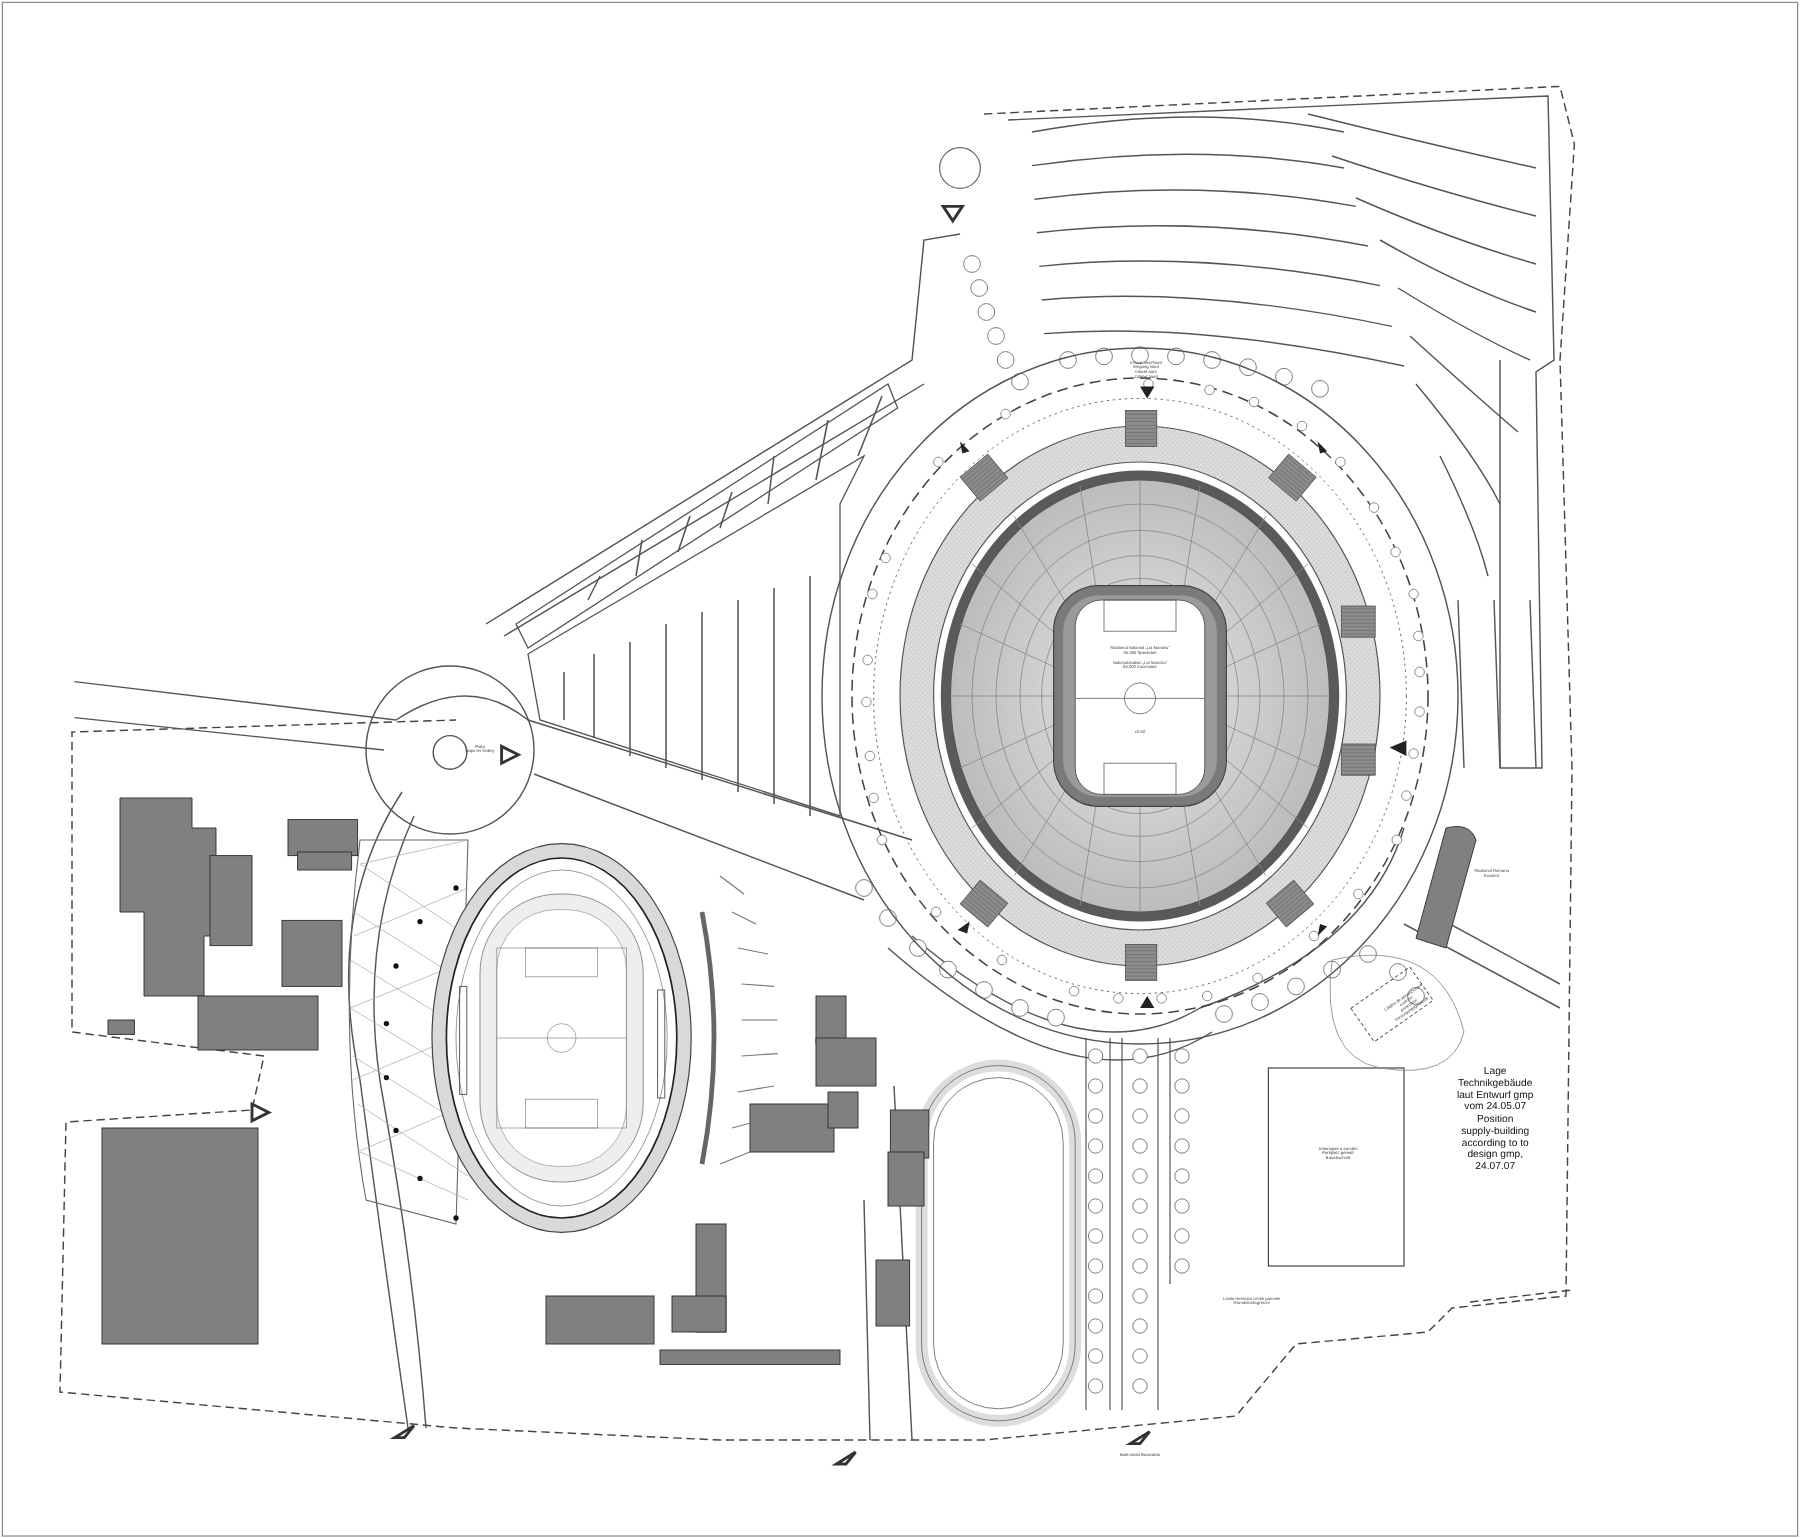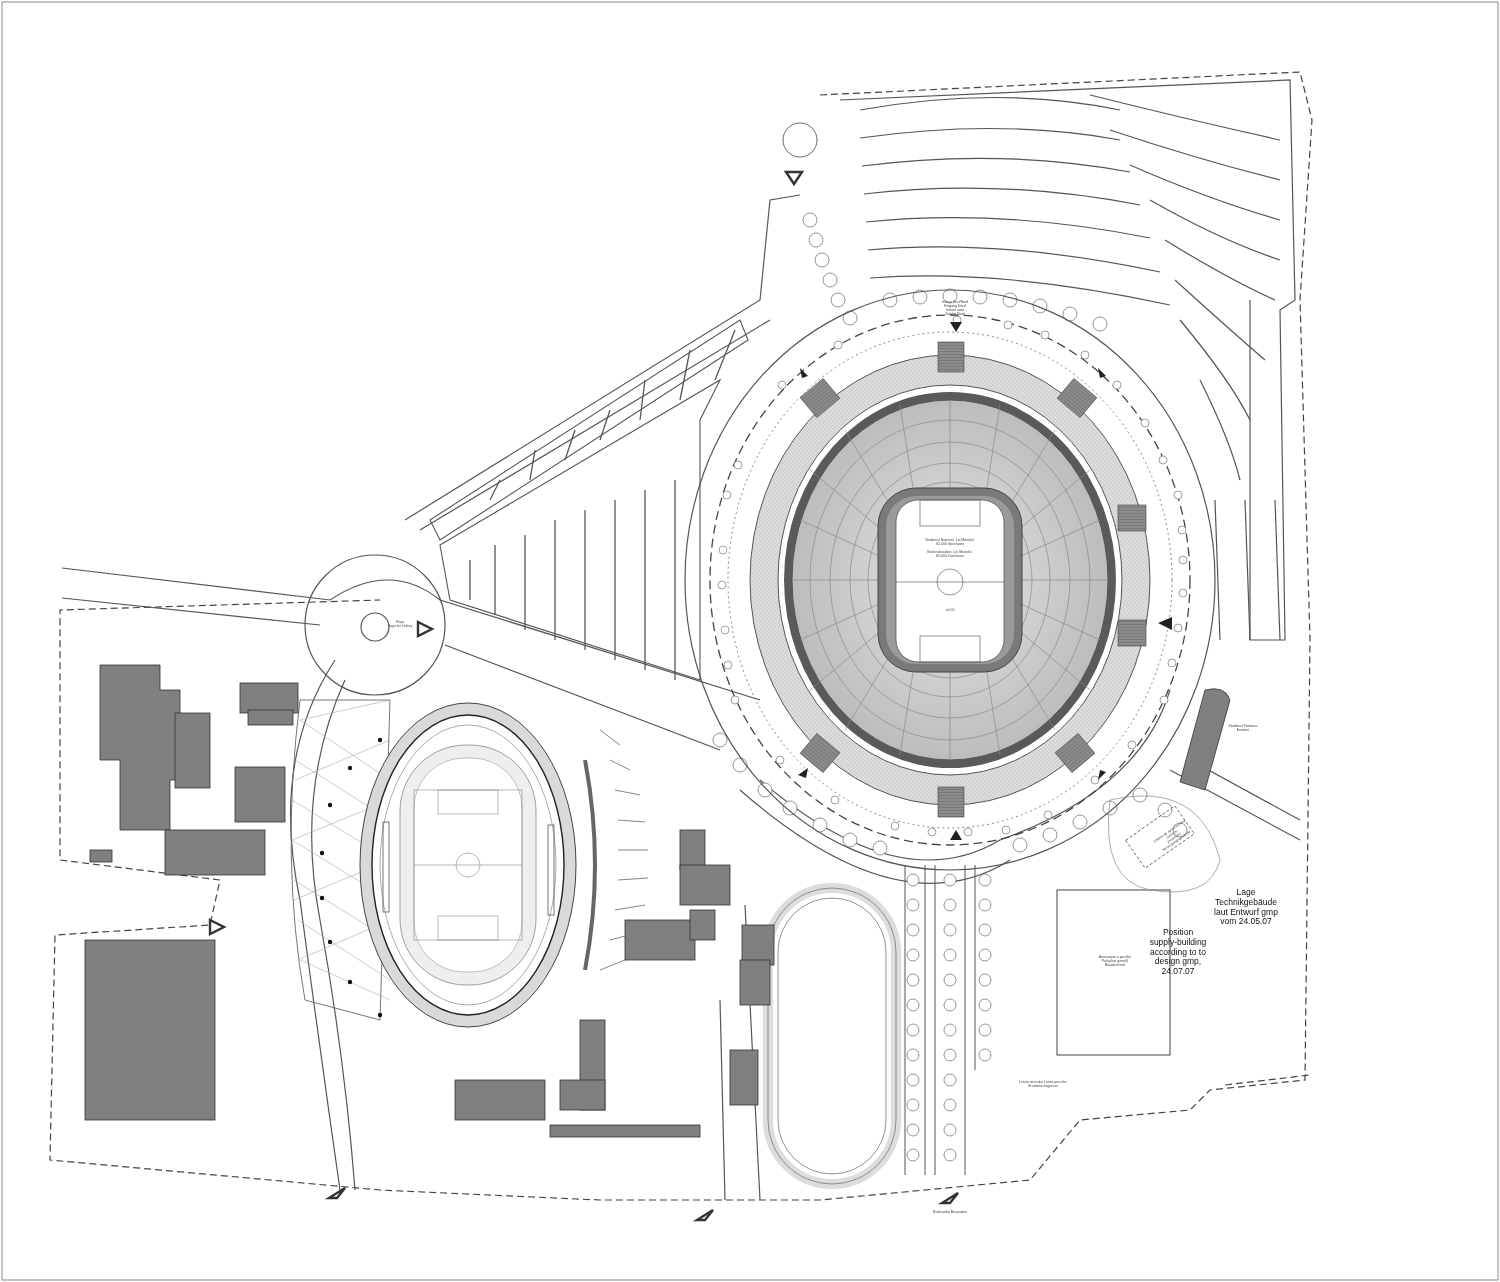--- a/index.html
+++ b/index.html
@@ -379,21 +379,21 @@
     <path d="M337 1198 L345 1188 L329 1198 Z"></path>
     <path d="M705 1220 L713 1210 L697 1220 Z"></path>
     <path d="M950 1203 L958 1193 L942 1203 Z"></path>
   </g>
 </svg>
 
 <div class="lbl note" style="left:1196px;top:888px;width:100px;">Lage
 Technikgebäude
 laut Entwurf gmp
 vom 24.05.07</div>
-<div class="lbl note" style="left:1128px;top:928px;width:100px;">Position
+<div class="lbl note" style="left:1196px;top:928px;width:100px;">Position
 supply-building
 according to to
 design gmp,
 24.07.07</div>
 
 <div class="lbl tiny" style="left:905px;top:538px;width:90px;">Stadionul Național „Lia Manoliu"
 65.000 Spectatori</div>
 <div class="lbl tiny" style="left:905px;top:550px;width:90px;">Nationalstadion „Lia Manoliu"
 65.000 Zuschauer</div>
 <div class="lbl tiny" style="left:935px;top:608px;width:30px;">±0,00</div>

